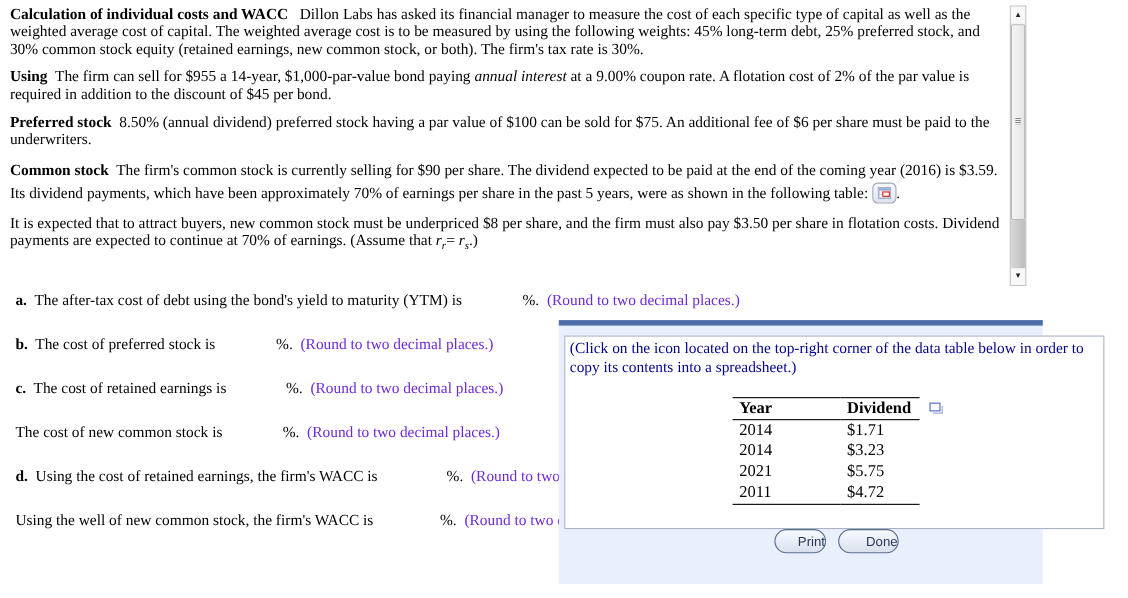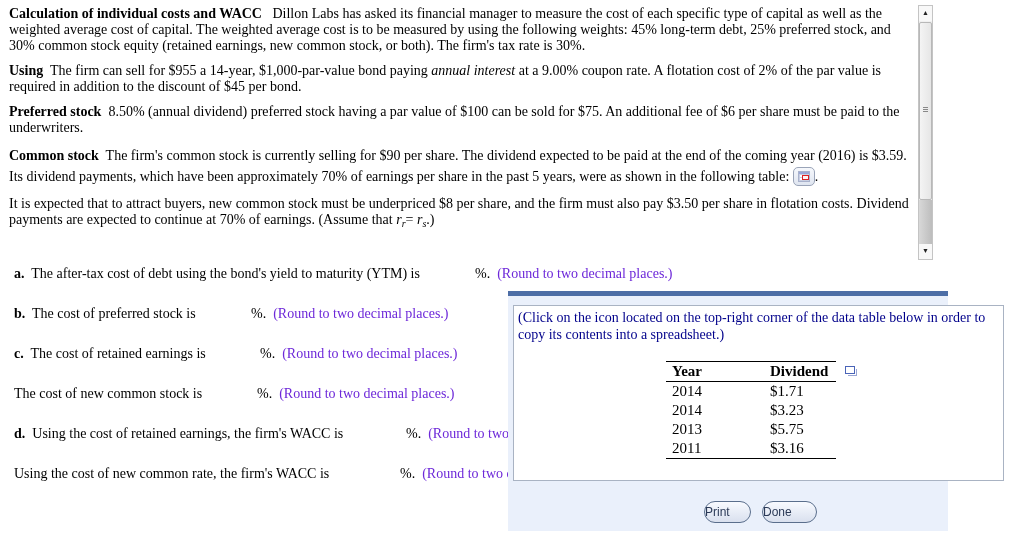--- a/index.html
+++ b/index.html
@@ -76,25 +76,25 @@
   }
   table.div th, table.div td { padding: 0 6px; height: 19px; line-height: 19px; }
   table.div thead tr { border-top: 1.5px solid #000; border-bottom: 1px solid #000; }
   table.div tbody tr:last-child { border-bottom: 1.5px solid #000; }
   table.div th.year, table.div td.year { text-align: left; width: 86px; }
   table.div th.div, table.div td.div { text-align: left; width: 60px; }
   .copyicon { position: absolute; left: 331px; top: 60px; width: 10px; height: 8px; cursor: pointer; }
   .copyicon::before { content: ""; position: absolute; left: 0; top: 0; width: 8px; height: 6px; border: 1px solid #4a64b8; background: #fff; }
   .copyicon::after { content: ""; position: absolute; left: 3px; top: 3px; width: 8px; height: 6px; border: 1px solid #9aa6d4; border-left: none; border-top: none; }
   .btn {
-    position: absolute; top: 210px; height: 22px; box-sizing: border-box;
+    position: absolute; top: 190px; height: 22px; box-sizing: border-box;
     border: 1px solid #5a6e8c; border-radius: 11px;
     background: linear-gradient(#f8faff, #d9e0ee);
     font-family: "Liberation Sans", "DejaVu Sans", sans-serif; font-size: 12px;
-    color: #2b3a57; text-align: left; line-height: 20px; cursor: pointer;
+    color: #2b3a57; text-align: right; line-height: 20px; cursor: pointer;
   }
   .btn.print { left: 196px; width: 47px; }
   .btn.done { left: 254px; width: 55px; }
 </style>
 </head>
 <body>
 
 <div class="problem">
   <p><b>Calculation of individual costs and WACC</b>&nbsp;&nbsp; <span>Dillon Labs has asked its financial manager to measure the cost of each specific type of capital as well as the weighted average cost of capital.  The weighted average cost is to be measured by using the following weights: 45% long-term debt, 25% preferred stock, and 30% common stock equity (retained earnings, new common stock, or both).  The firm's tax rate is 30%.</span></p>
   <p><b>Using</b>&nbsp; <span>The firm can sell for $955 a 14-year, $1,000-par-value bond paying</span> <i>annual interest</i> <span>at a 9.00% coupon rate.  A flotation cost of 2% of the par value is required in addition to the discount of $45 per bond.</span></p>
@@ -126,21 +126,21 @@
 </div>
 <div class="q" style="top:386px;">
   <span>The cost of new common stock is</span>
   <span class="pct" style="left:243px; top:0;"><span>%.</span>&nbsp; <span class="hint">(Round to two decimal places.)</span></span>
 </div>
 <div class="q" style="top:426px;">
   <b>d.</b>&nbsp; <span>Using the cost of retained earnings, the firm's WACC is</span>
   <span class="pct" style="left:392px; top:0;"><span>%.</span>&nbsp; <span class="hint">(Round to two decimal places.)</span></span>
 </div>
 <div class="q" style="top:466px;">
-  <span>Using the cost of new common rate, the firm's WACC is</span>
+  <span>Using the well of new common stock, the firm's WACC is</span>
   <span class="pct" style="left:386px; top:0;"><span>%.</span>&nbsp; <span class="hint">(Round to two decimal places.)</span></span>
 </div>
 
 <div class="popup">
   <div class="bar"></div>
   <div class="inner">
     <div class="instr">(Click on the icon located on the top-right corner of the data table below in order to copy its contents into a spreadsheet.)</div>
     <table class="div">
       <thead>
         <tr>
@@ -151,26 +151,26 @@
       <tbody>
         <tr>
             <td class="year">2014</td>
             <td class="div">$1.71</td>
           </tr>
         <tr>
             <td class="year">2014</td>
             <td class="div">$3.23</td>
           </tr>
         <tr>
-            <td class="year">2013</td>
+            <td class="year">2021</td>
             <td class="div">$5.75</td>
           </tr>
         <tr>
             <td class="year">2011</td>
-            <td class="div">$3.16</td>
+            <td class="div">$4.72</td>
           </tr>
       </tbody>
     </table>
     <div class="copyicon"></div>
   </div>
   <div class="btn print">Print</div>
   <div class="btn done">Done</div>
 </div>
 
 </body></html>

